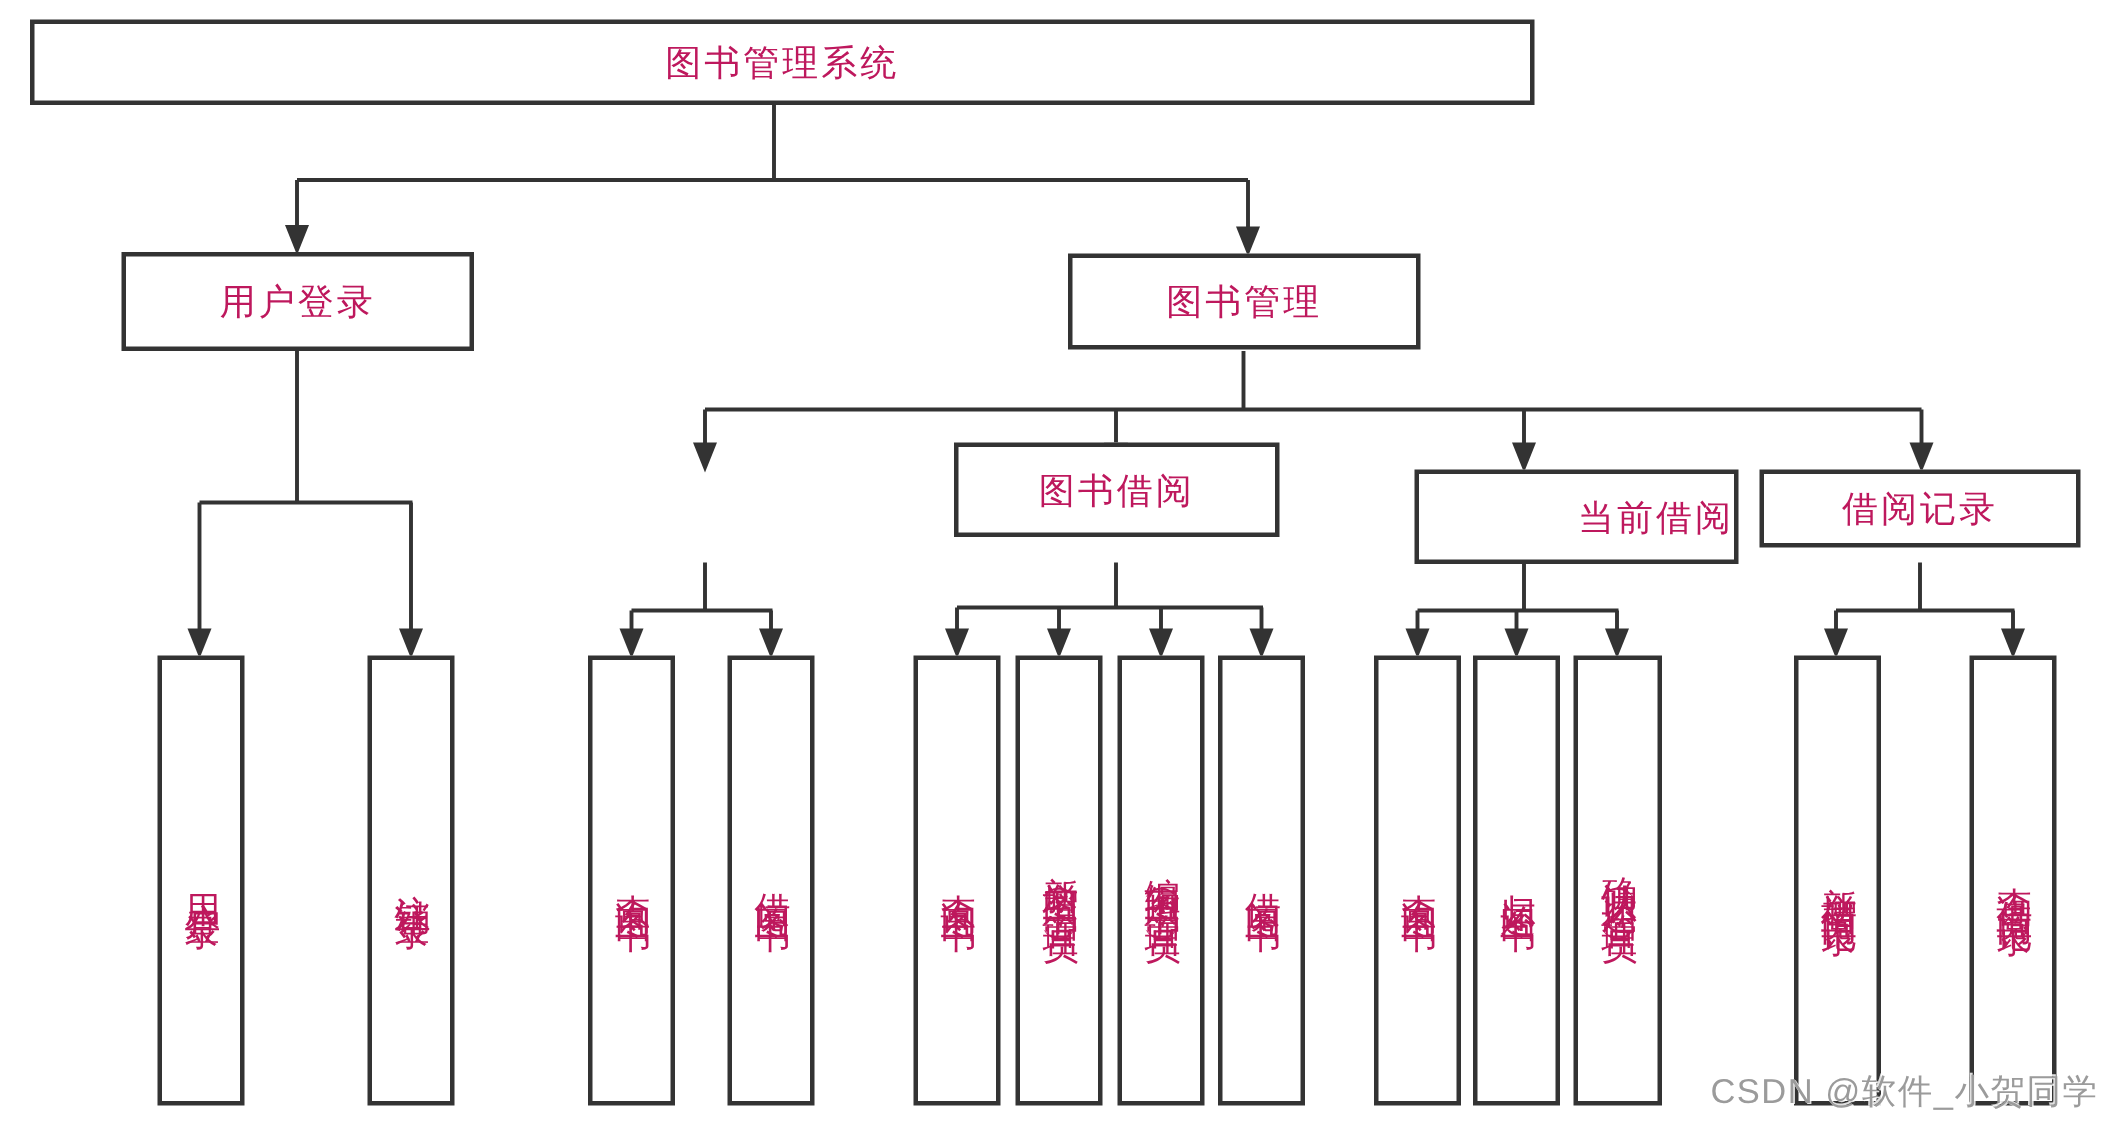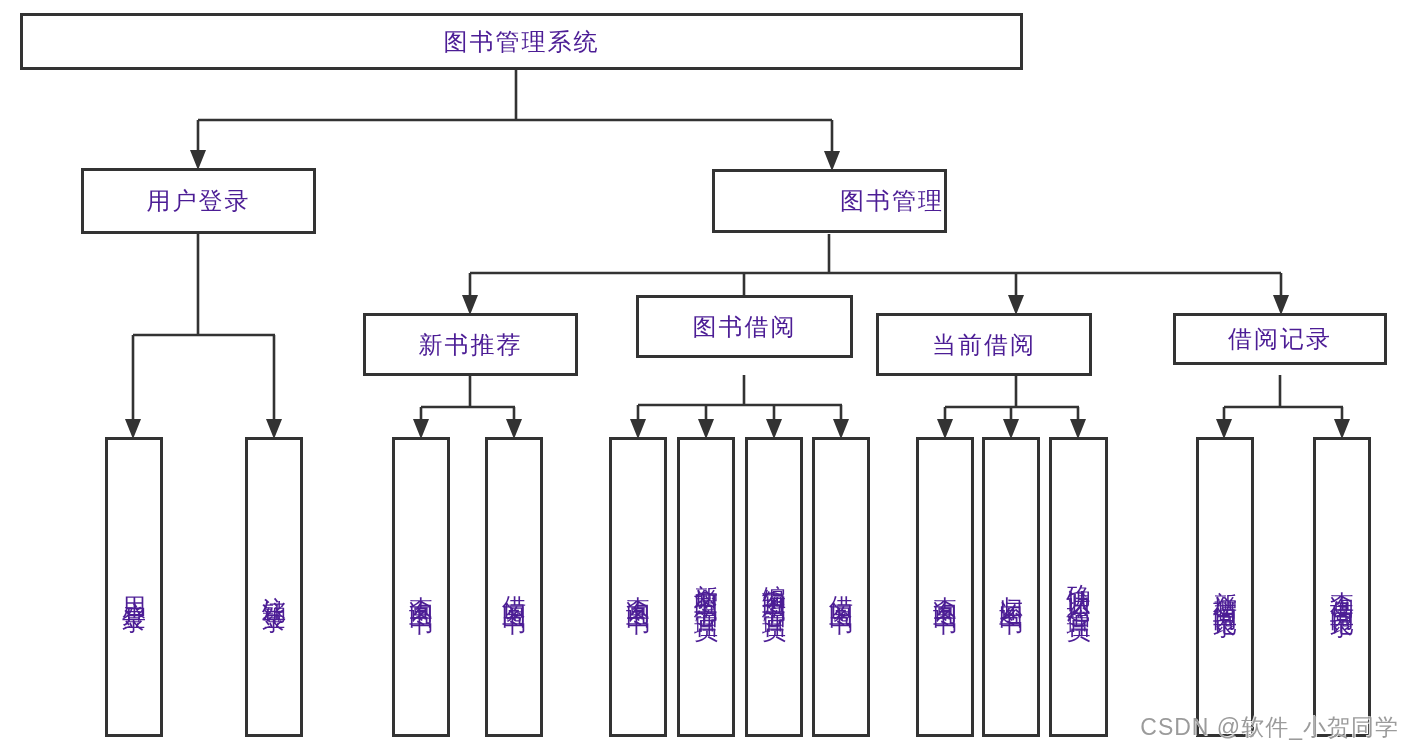--- a/index.html
+++ b/index.html
@@ -3,21 +3,21 @@
 <meta charset="utf-8">
 <style>
   html,body{margin:0;padding:0;background:#ffffff;}
   .stage{
     position:relative;width:1405px;height:747px;background:#ffffff;overflow:hidden;
     font-family:"Liberation Sans","DejaVu Sans",sans-serif;
   }
   .wires{position:absolute;left:0;top:0;width:1405px;height:747px;}
   .box{
     position:absolute;box-sizing:border-box;border:3px solid #333333;background:#ffffff;
-    display:flex;align-items:center;justify-content:center;color:#4c1d95;
+    display:flex;align-items:center;justify-content:center;color:#be185d;
   }
   .hlabel{font-size:24px;letter-spacing:2px;white-space:nowrap;}
   .v{
     writing-mode:vertical-rl;text-orientation:mixed;
     font-size:24px;letter-spacing:5px;white-space:nowrap;
   }
   .watermark{
     position:absolute;right:6px;bottom:4px;font-size:23px;letter-spacing:1px;
     text-shadow:1px 1px 0 rgba(255,255,255,.85),-1px -1px 0 rgba(255,255,255,.85);
     white-space:nowrap;
@@ -57,31 +57,28 @@
     </g>
   </svg>
 
   <div class="box" style="left:20px;top:13px;width:1003px;height:57px;">
     <span class="hlabel">图书管理系统</span>
   </div>
 
   <div class="box" style="left:81px;top:168px;width:235px;height:66px;">
     <span class="hlabel">用户登录</span>
   </div>
-  <div class="box" style="left:712px;top:169px;width:235px;height:64px;justify-content:flex-end;">
+  <div class="box" style="left:712px;top:169px;width:235px;height:64px;">
     <span class="hlabel">图书管理</span>
   </div>
 
-  <div class="box" style="left:363px;top:313px;width:215px;height:63px;">
-    <span class="hlabel">新书推荐</span>
-  </div>
   <div class="box" style="left:636px;top:295px;width:217px;height:63px;">
     <span class="hlabel">图书借阅</span>
   </div>
-  <div class="box" style="left:876px;top:313px;width:216px;height:63px;">
+  <div class="box" style="left:943px;top:313px;width:216px;height:63px;justify-content:flex-end;">
     <span class="hlabel">当前借阅</span>
   </div>
   <div class="box" style="left:1173px;top:313px;width:214px;height:52px;">
     <span class="hlabel">借阅记录</span>
   </div>
 
   <div class="box" style="left:105px;top:437px;width:58px;height:300px;">
     <span class="v">用户登录</span>
   </div>
   <div class="box" style="left:245px;top:437px;width:58px;height:300px;">

